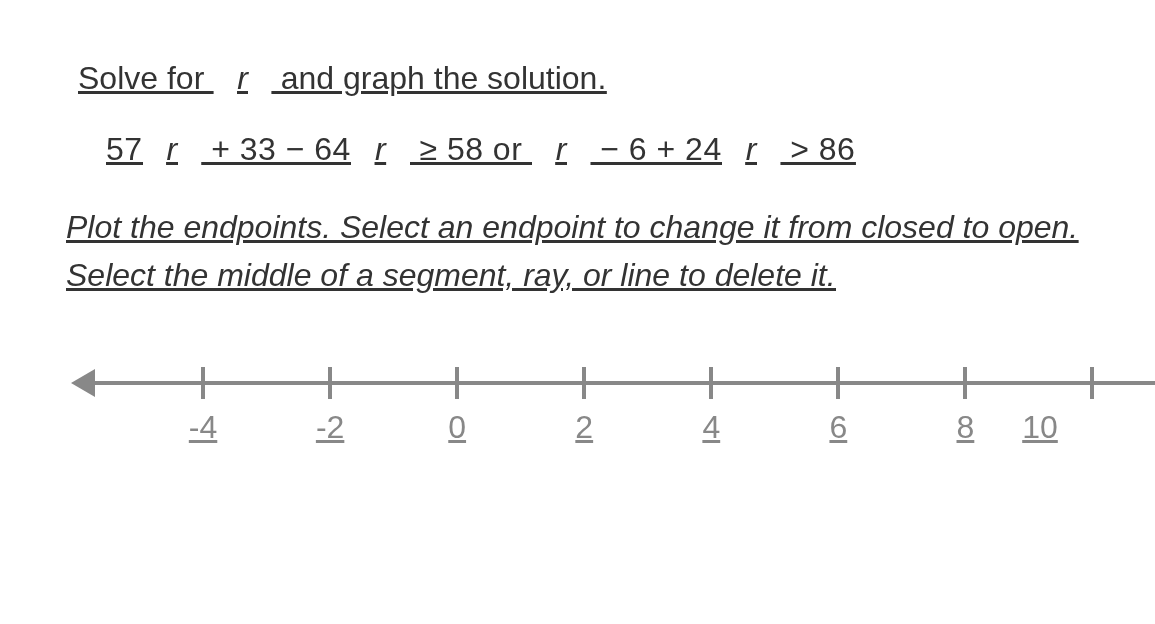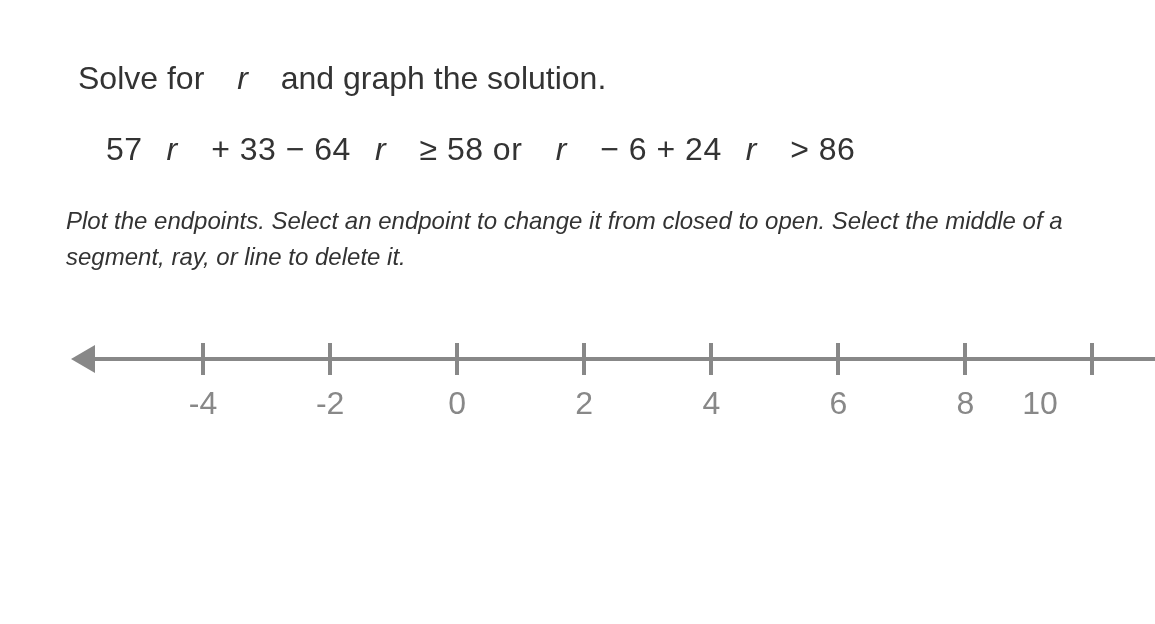--- a/index.html
+++ b/index.html
@@ -1,18 +1,19 @@
 <!DOCTYPE html>
 <html><head>
   <meta charset="utf-8">
   <style>
     * {
       margin: 12px;
       padding: 0;
       box-sizing: border-box;
+      text-decoration: underline;
     }
     body {
       font-family: Verdana, Geneva, sans-serif;
       background: #ffffff;
       padding: 20px 30px;
       width: 1155px;
     }
     .prompt {
       font-size: 32px;
       color: #333333;
@@ -26,21 +27,21 @@
       font-size: 32px;
       color: #333333;
       margin-left: 40px;
       margin-bottom: 35px;
       letter-spacing: 0.5px;
     }
     .inequality .var {
       font-style: italic;
     }
     .instructions {
-      font-size: 24px;
+      font-size: 32px;
       color: #333333;
       font-style: italic;
       line-height: 1.5;
       margin-bottom: 50px;
     }
     .number-line-container {
       position: relative;
       width: 1080px;
       height: 100px;
       margin-left: 10px;

